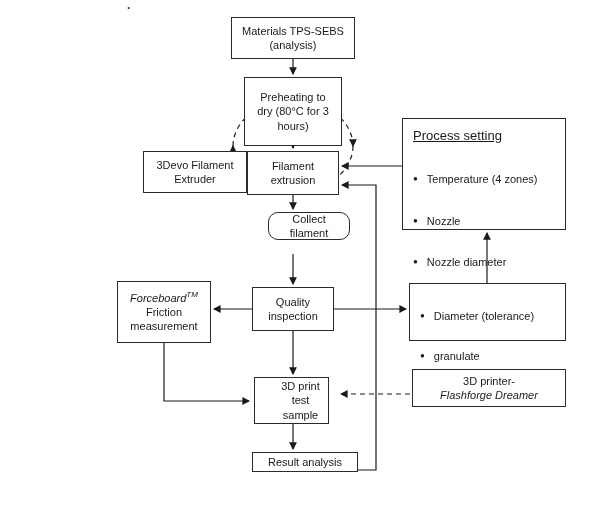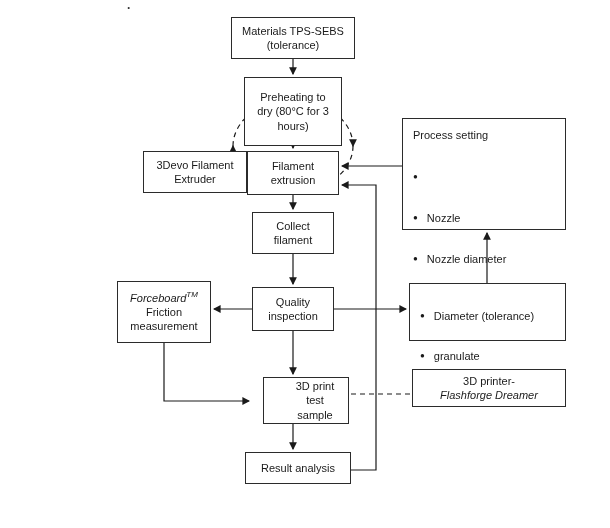--- a/index.html
+++ b/index.html
@@ -37,21 +37,21 @@
     justify-content: flex-start;
     text-align: left;
     padding: 9px 10px;
   }
   .bullets { list-style: none; width: 100%; }
   .bullets li { display: flex; align-items: flex-start; gap: 9px; }
   .bullets .bullet { font-size: 8px; line-height: 14px; }
   .process-items li { margin-top: 13px; }
   .criteria-items li:first-child { margin-top: 2px; }
   .criteria-items li + li { margin-top: 11px; }
-  .box-title { font-size: 11px; }
+  .box-title { font-size: 13px; text-decoration: underline; }
   i, sup { font-style: italic; }
   sup { font-size: 8px; }
 </style>
 </head>
 <body>
 
 <div class="canvas">
 
   <span class="stray">.</span>
 
@@ -77,21 +77,21 @@
     <polyline points="164,343 164,401 249,401" fill="none" stroke="#1a1a1a" stroke-width="1.2" marker-end="url(#arr)"></polyline>
     <line x1="293" y1="424" x2="293" y2="449" stroke="#1a1a1a" stroke-width="1.2" marker-end="url(#arr)"></line>
     <polyline points="345,470 376,470 376,185 342,185" fill="none" stroke="#1a1a1a" stroke-width="1.2" marker-end="url(#arr)"></polyline>
 
     <line x1="216" y1="173" x2="244" y2="173" stroke="#1a1a1a" stroke-width="1.2" stroke-dasharray="5 4" marker-end="url(#arr)"></line>
     <line x1="410" y1="394" x2="341" y2="394" stroke="#1a1a1a" stroke-width="1.2" stroke-dasharray="5 4" marker-end="url(#arr)"></line>
   </svg>
 
   <div class="box" style="left:231px; top:17px; width:124px; height:42px;">
     <span>Materials TPS-SEBS
-(tolerance)</span>
+(analysis)</span>
   </div>
 
   <div class="box" style="left:244px; top:77px; width:98px; height:69px;">
     <span>Preheating to
 dry (80°C  for 3
 hours)</span>
   </div>
 
   <div class="box" style="left:112px; top:151px; width:104px; height:42px;margin-left:31px;">
     <span>3Devo Filament
@@ -101,33 +101,34 @@
   <div class="box" style="left:247px; top:151px; width:92px; height:44px;">
     <span>Filament
 extrusion</span>
   </div>
 
   <div class="box left-align" style="left:402px; top:118px; width:164px; height:112px;">
     <div class="box-title">Process setting</div>
     <ul class="bullets process-items">
       <li>
         <span class="bullet">●</span>
+        <span>Temperature (4 zones)</span>
       </li>
       <li>
         <span class="bullet">●</span>
         <span>Nozzle</span>
       </li>
       <li>
         <span class="bullet">●</span>
         <span>Nozzle diameter</span>
       </li>
     </ul>
   </div>
 
-  <div class="box" style="left:252px; top:212px; width:82px; height:42px;">
+  <div class="box" style="left:268px; top:212px; width:82px; height:28px;border-radius:10px;">
     <span>Collect
 filament</span>
   </div>
 
   <div class="box" style="left:252px; top:287px; width:82px; height:44px;">
     <span>Quality
 inspection</span>
   </div>
 
   <div class="box" style="left:117px; top:281px; width:94px; height:62px;">
@@ -142,27 +143,27 @@
         <span class="bullet">●</span>
         <span>Diameter (tolerance)</span>
       </li>
       <li>
         <span class="bullet">●</span>
         <span>granulate</span>
       </li>
     </ul>
   </div>
 
-  <div class="box" style="left:263px; top:377px; width:86px; height:47px;padding-left:24px;">
+  <div class="box" style="left:254px; top:377px; width:75px; height:47px;padding-left:24px;">
     <span>3D print test
 sample</span>
   </div>
 
   <div class="box" style="left:412px; top:369px; width:154px; height:38px;">
     <div>3D printer-</div>
     <i>Flashforge Dreamer</i>
   </div>
 
-  <div class="box" style="left:245px; top:452px; width:106px; height:32px;">
+  <div class="box" style="left:252px; top:452px; width:106px; height:20px;">
     <span>Result analysis</span>
   </div>
 
 </div>
 
 </body></html>

